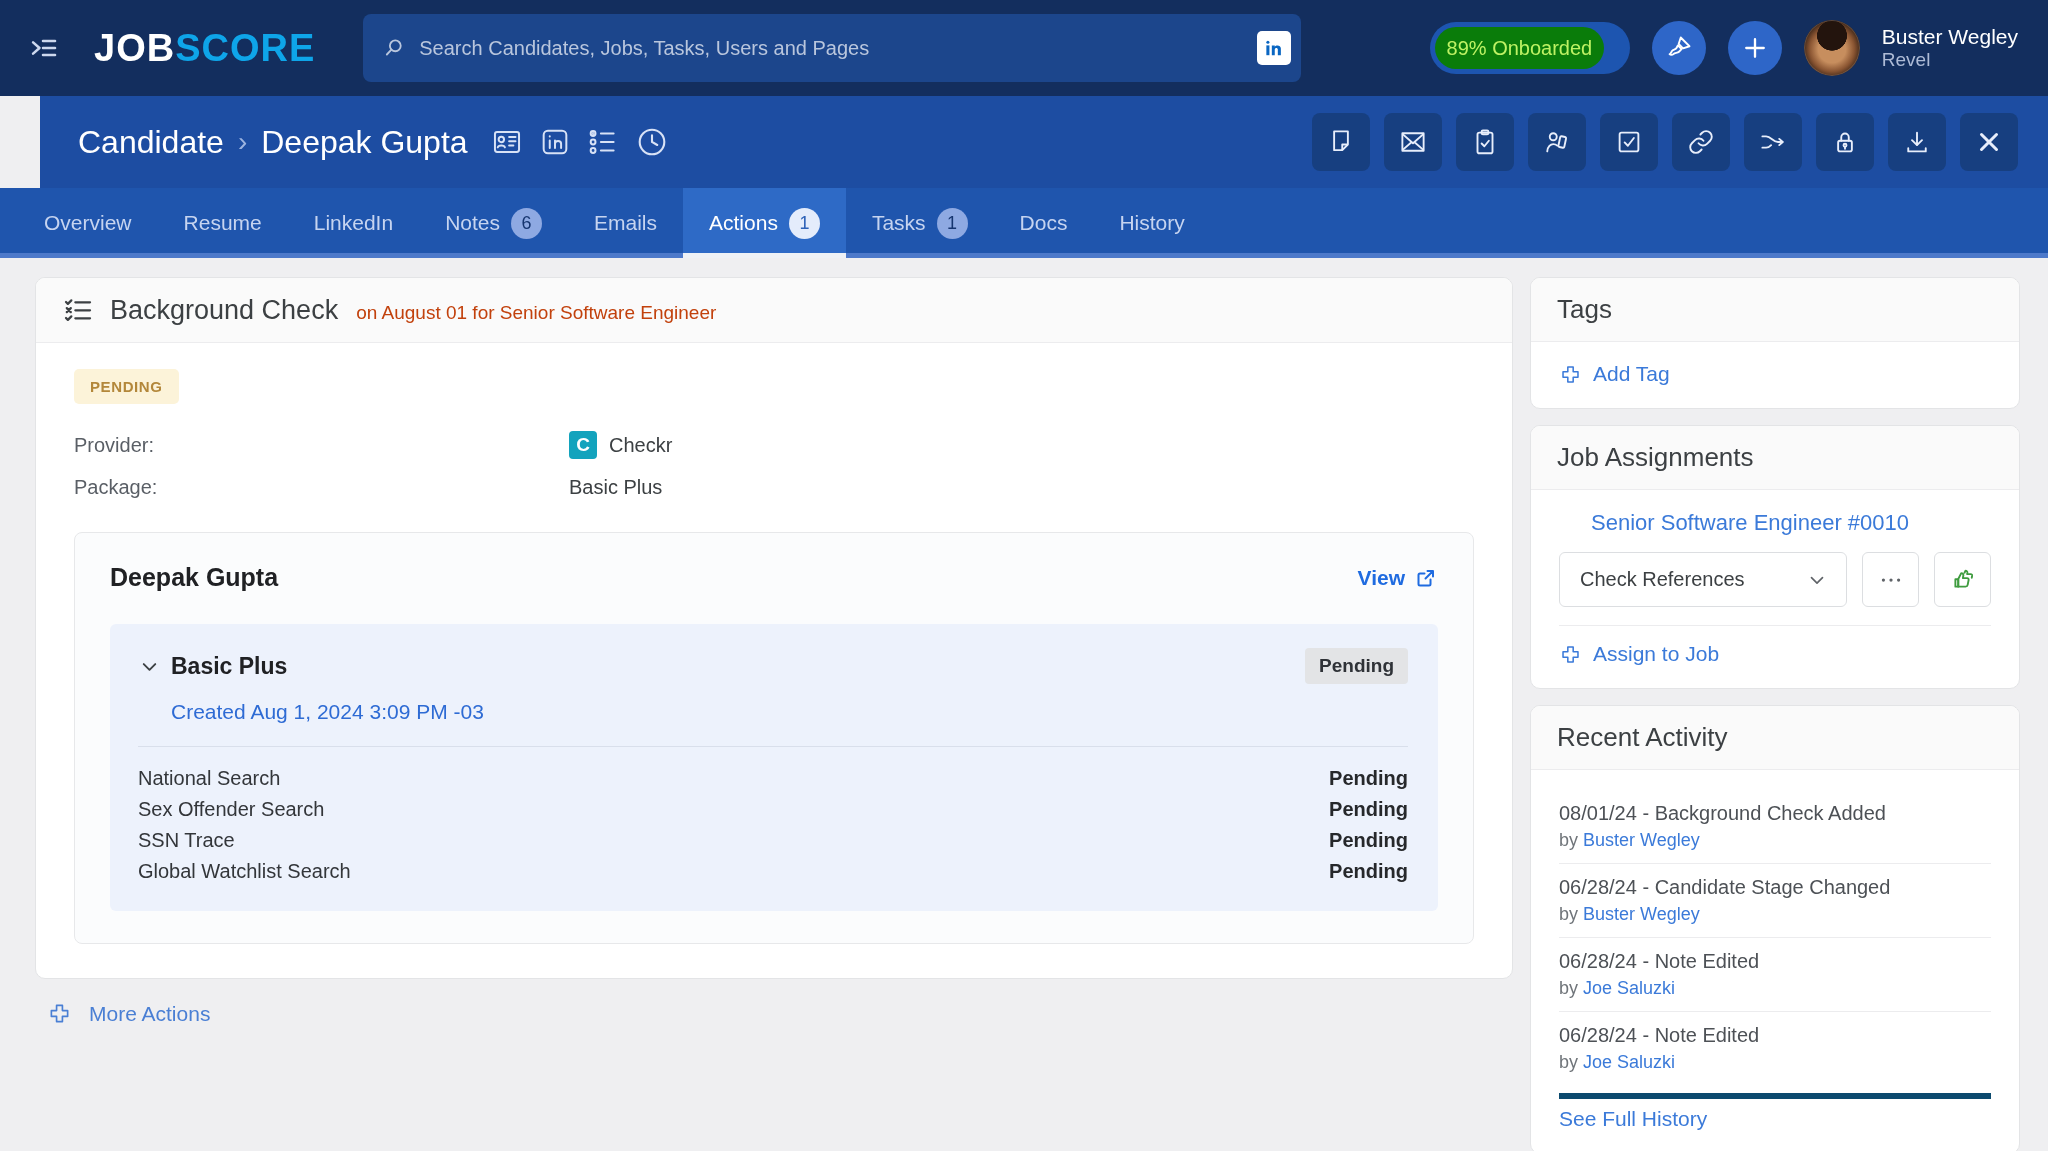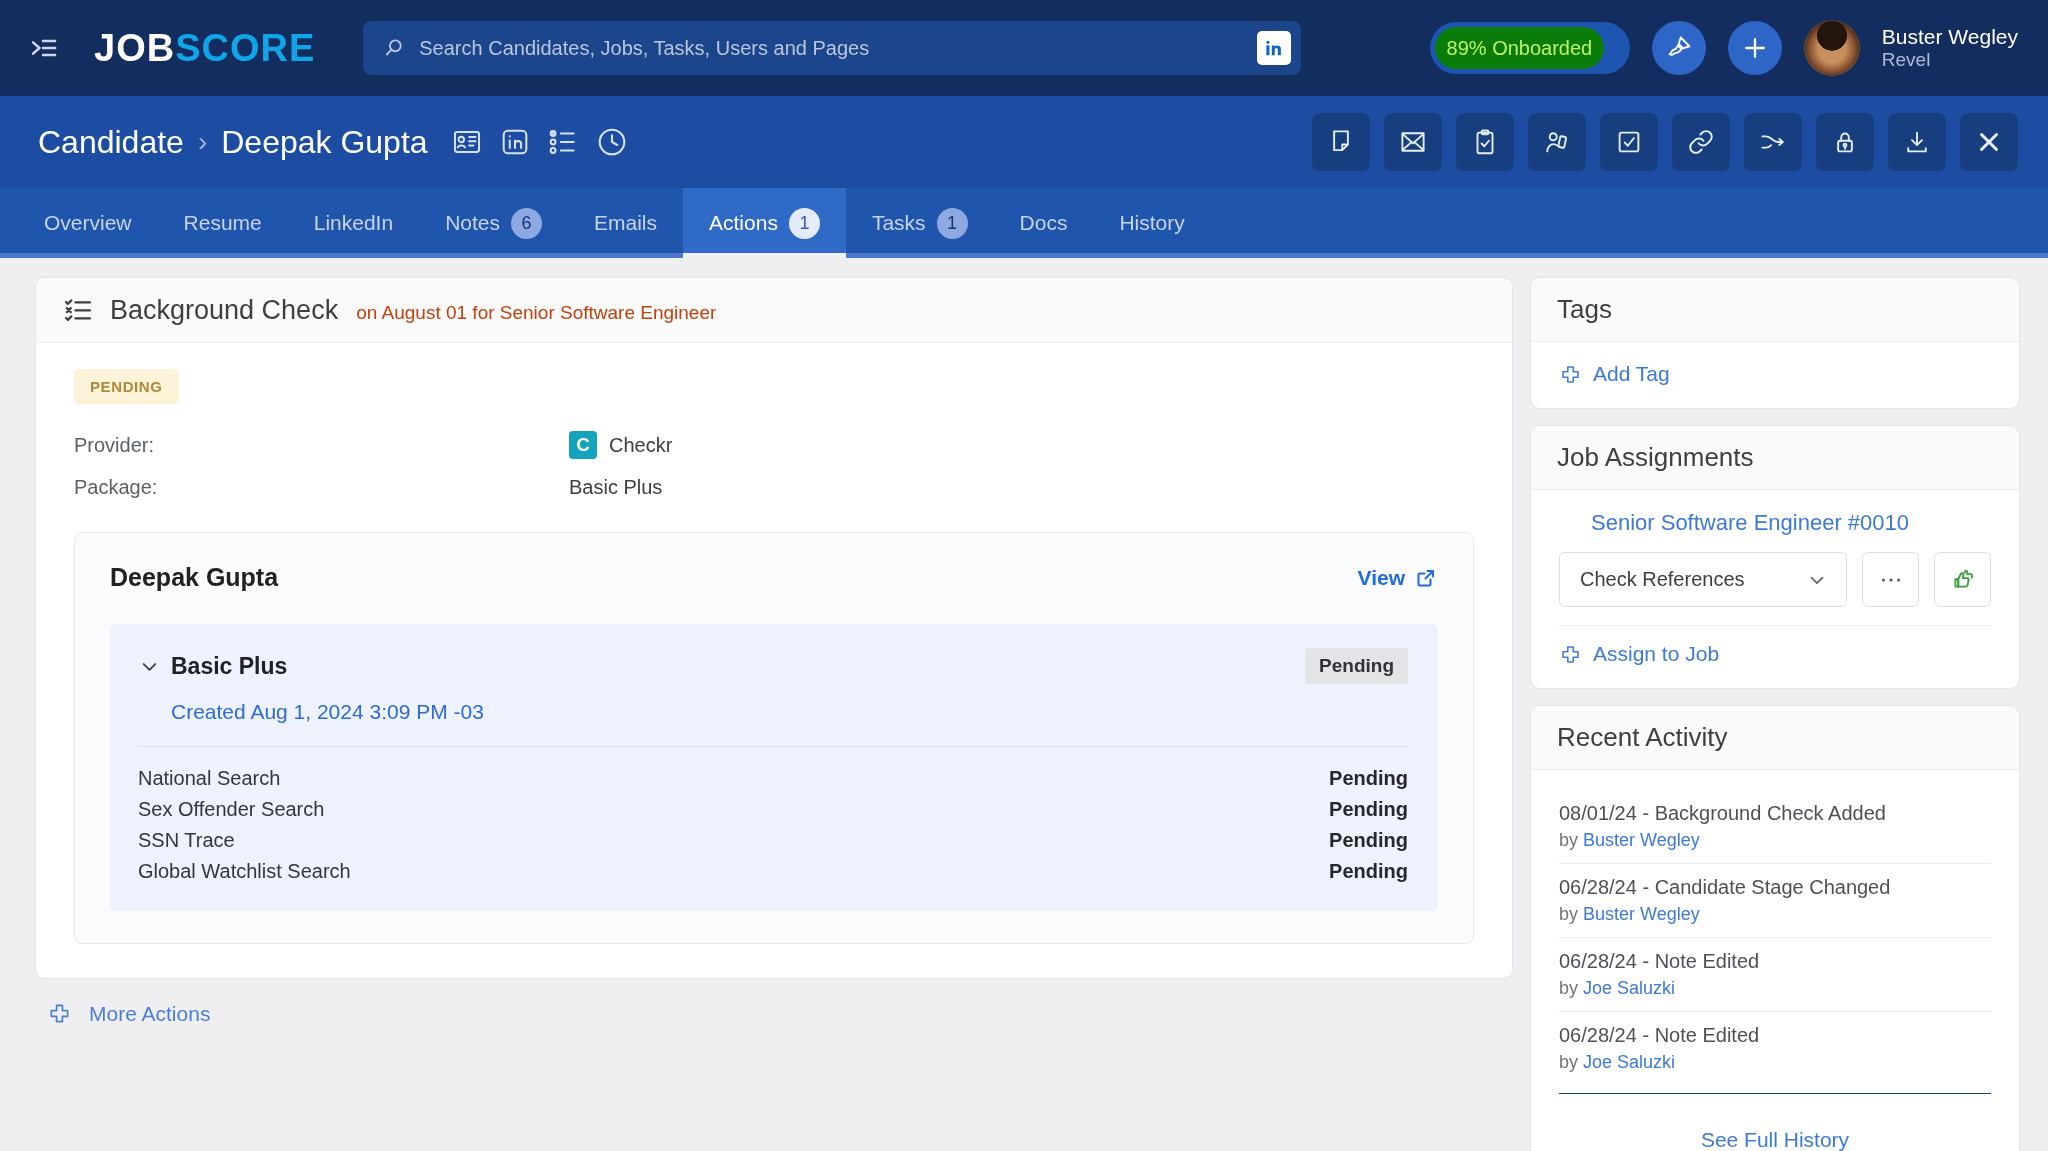--- a/index.html
+++ b/index.html
@@ -13,21 +13,21 @@
   
   .navbar {
     height:96px; background:#132e5e; display:flex; align-items:center;
     padding:0 30px 0 26px;
   }
   .hamburger { color:#cdd8ee; cursor:pointer; margin-right:34px; }
   .logo { font-size:38px; font-weight:800; letter-spacing:1px; margin-right:48px; white-space:nowrap; }
   .logo .job { color:#ffffff; }
   .logo .score { color:#0ea5e9; }
   .searchbar {
-    flex:0 0 938px; height:54px; background:#1c468c; border-radius:8px;
+    flex:0 0 938px; height:68px; background:#1c468c; border-radius:8px;
     display:flex; align-items:center; padding:0 10px 0 18px; color:#b9c6dd;
   }
   .searchbar .ph { font-size:20px; margin-left:12px; flex:1; white-space:nowrap; overflow:hidden; }
   .li-badge { width:34px; height:34px; background:#ffffff; border-radius:5px; display:flex; align-items:center; justify-content:center; }
   .nav-right { margin-left:auto; display:flex; align-items:center; gap:22px; }
   .onboard-pill {
     width:200px; height:52px; background:#1d55b0; border-radius:26px; padding:5px; overflow:hidden;
   }
   .onboard-fill {
     height:42px; background:#0a7c0a; border-radius:21px; display:flex; align-items:center; justify-content:center;
@@ -43,21 +43,21 @@
       radial-gradient(circle at 50% 28%, #23140d 0 30%, transparent 31%),
       radial-gradient(circle at 50% 52%, #c78e5e 0 34%, #8a5532 55%, #3a2417 72%, #1b2c4e 73%);
     box-shadow:inset 0 0 0 1px rgba(255,255,255,.15);
   }
   .user-meta { line-height:1.2; }
   .user-name { color:#ffffff; font-size:21px; }
   .user-company { color:#aebbd6; font-size:19px; }
 
   
   .crumbbar {
-    height:92px; background:#1d4da2; display:flex; align-items:center; padding:0 30px 0 38px; color:#ffffff;
+    height:92px; background:#1d4da2; display:flex; align-items:center; padding:0 30px 0 38px; color:#ffffff;margin-left:40px;
   }
   .crumb { font-size:32px; display:flex; align-items:center; gap:14px; white-space:nowrap; }
   .crumb .sep { color:#9db4e0; font-size:28px; }
   .crumb-icons { display:flex; align-items:center; gap:14px; margin-left:22px; color:#d8e2f6; }
   .crumb-icon-btn { cursor:pointer; display:flex; }
   .action-icons { margin-left:auto; display:flex; gap:14px; }
   .action-btn {
     width:58px; height:58px; border-radius:8px; background:#173f80; border:none; cursor:pointer;
     display:flex; align-items:center; justify-content:center; color:#e8eefb;
   }
@@ -144,21 +144,21 @@
     width:57px; height:55px; background:#ffffff; border:1px solid #dcdee1; border-radius:6px;
     display:flex; align-items:center; justify-content:center; cursor:pointer; color:#5f6368;
   }
   .side-divider { height:1px; background:#ececee; margin:18px 0 16px; }
 
   .activity-item { padding:10px 0 12px; }
   .activity-item + .activity-item { border-top:1px solid #ececee; }
   .activity-title { font-size:20px; color:#4d5156; line-height:26px; }
   .activity-by { font-size:18px; color:#70757a; margin-top:4px; }
   .activity-by a { color:#3b7ad9; text-decoration:none; cursor:pointer; }
-  .see-full { border-top:1px solid #0c4a6e; margin-top:8px; padding-top:34px; text-align:center; }
+  .see-full { border-top:6px solid #0c4a6e; margin-top:8px; padding-top:8px; text-align:left; }
   .see-full span { color:#3b7ad9; font-size:21px; cursor:pointer; }
 </style>
 </head>
 <body>
 
 <header class="navbar">
   <span class="hamburger">
     <svg width="34" height="34" viewBox="0 0 24 24" fill="none" stroke="currentColor" stroke-width="1.8" stroke-linecap="round" stroke-linejoin="round">
       <path d="M5 8l4.5 4L5 16"></path>
         <path d="M12 7h8.5M12 12h8.5M12 17h8.5"></path>

